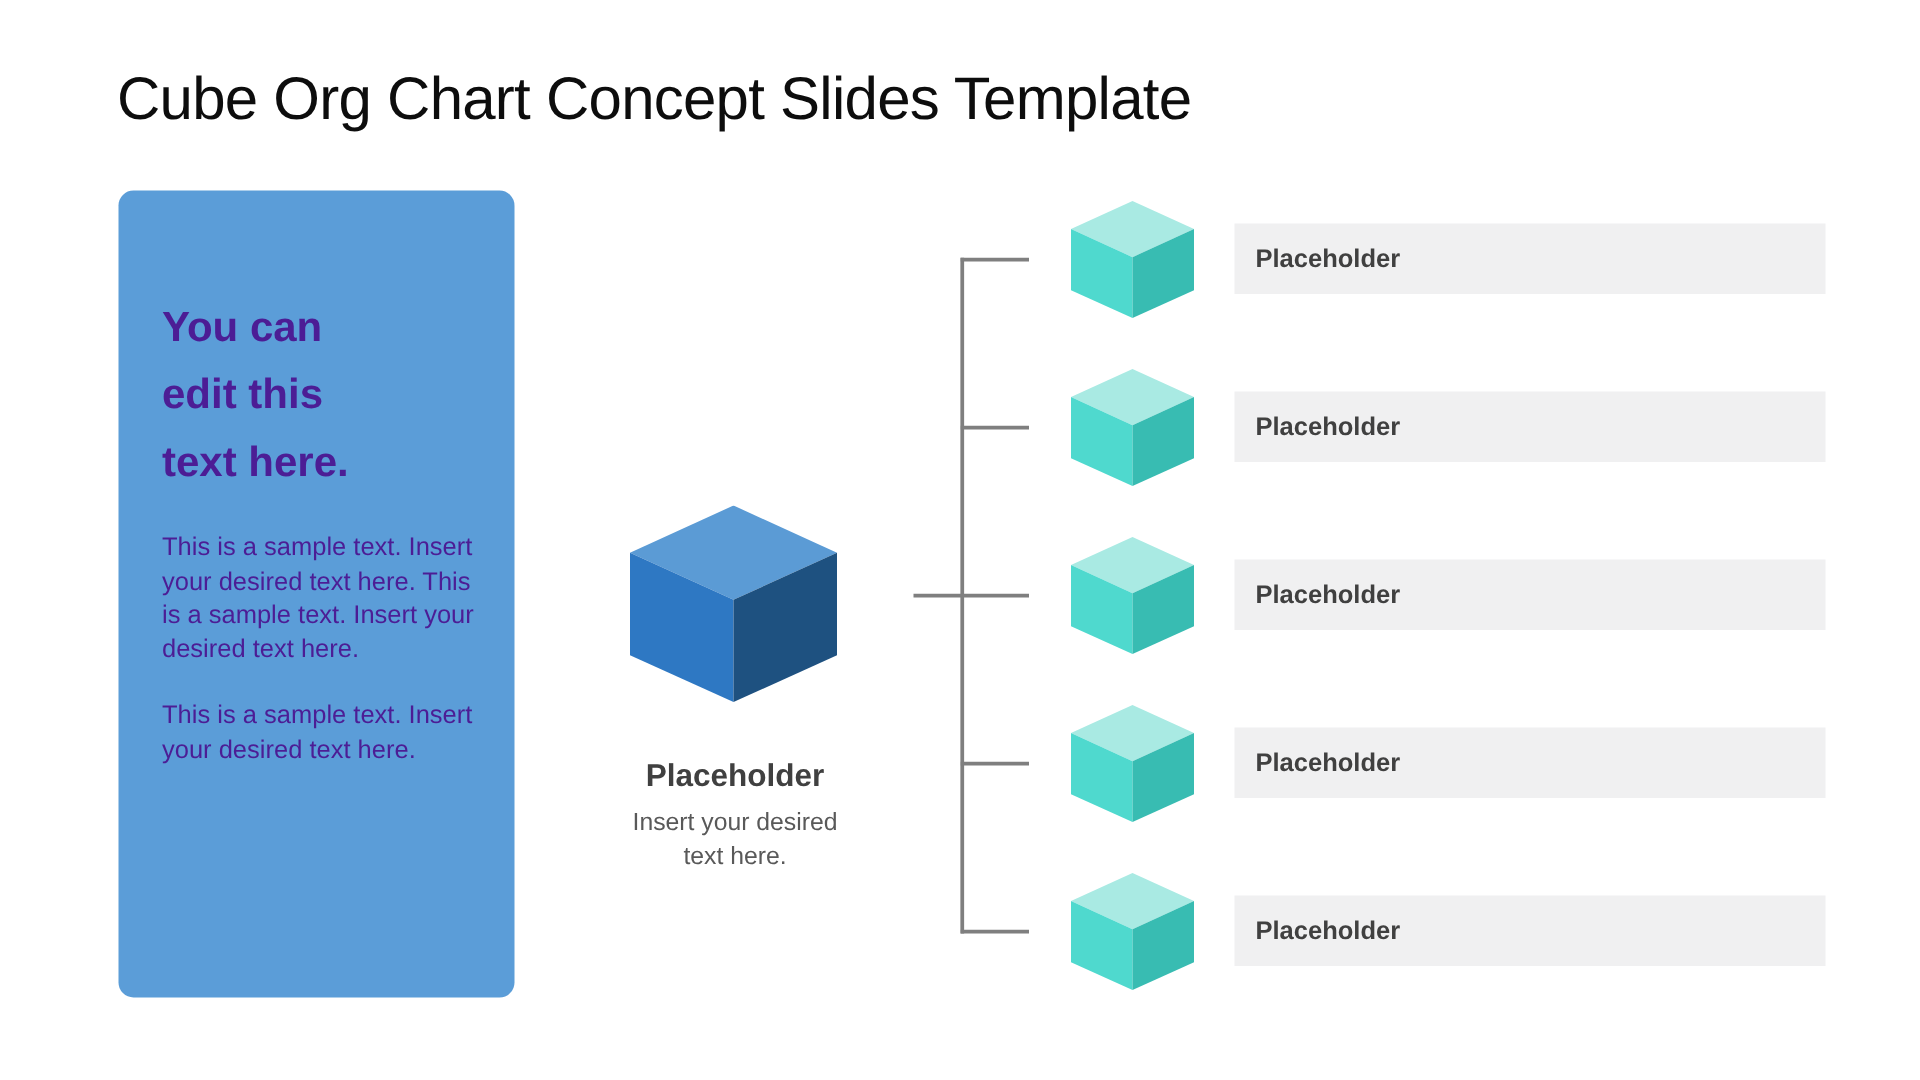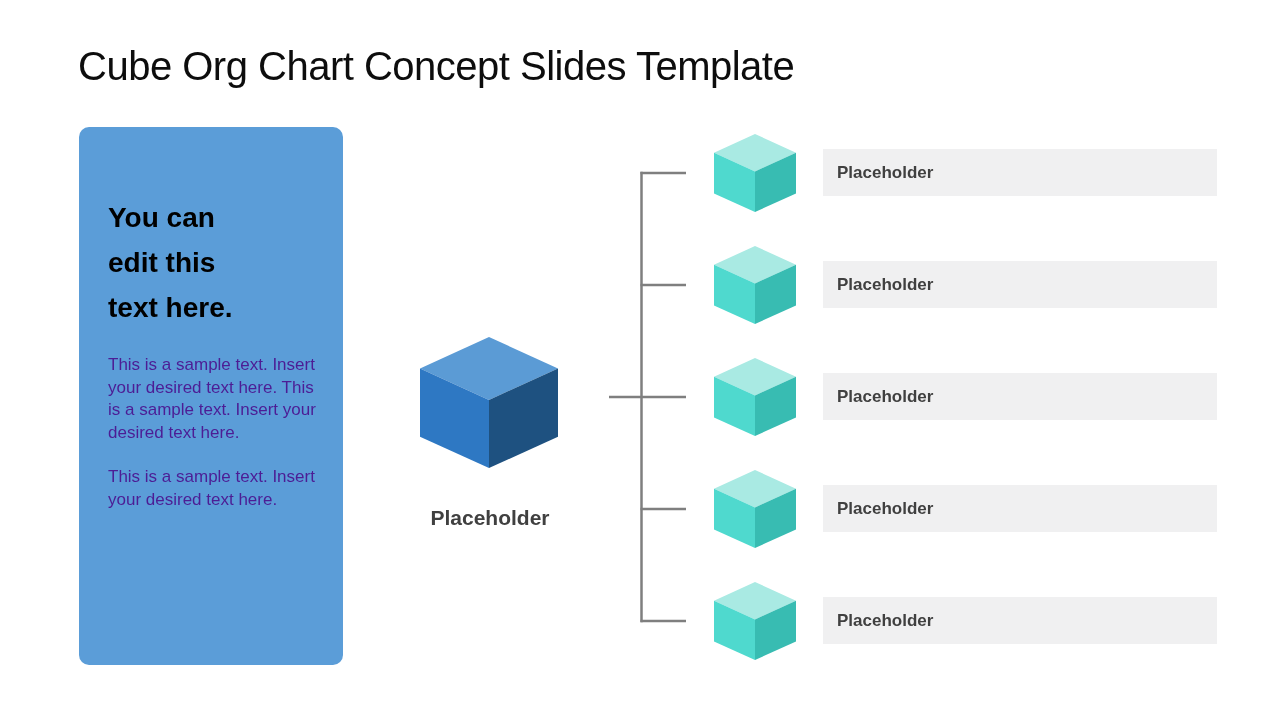--- a/index.html
+++ b/index.html
@@ -30,21 +30,21 @@
     height: 538px;
     border-radius: 10px;
     padding: 68px 29px 0 29px;
     color: #ffffff;
   }
   .panel-heading {
     width: 145px;
     font-size: 28px;
     font-weight: 700;
     line-height: 45px;
-    color: #000000;
+    color: #4c1d95;
   }
   .panel-para {
     margin-top: 24px;
     width: 208px;
     font-size: 17px;
     line-height: 22.5px;
     color: #4c1d95;
   }
   .panel-para + .panel-para { margin-top: 22px; }
   .connector-svg {
@@ -123,20 +123,21 @@
     <line x1="640.5" y1="621" x2="686" y2="621" stroke-width="2.5" stroke="#7F7F7F"></line>
   </svg>
 
   <svg class="cube center-cube" viewBox="0 0 100 95" preserveAspectRatio="none">
     <polygon points="50,0 100,22.8 50,45.6 0,22.8" fill="#5B9BD5"></polygon>
     <polygon points="0,22.8 50,45.6 50,95 0,72.4" fill="#2E78C3"></polygon>
     <polygon points="50,45.6 100,22.8 100,72.4 50,95" fill="#1E5180"></polygon>
   </svg>
   <div class="center-label-block">
     <div class="center-label">Placeholder</div>
+    <div class="center-sublabel">Insert your desired text here.</div>
   </div>
 
   <div class="row-0">
     <svg class="cube branch-cube" viewBox="0 0 100 95" preserveAspectRatio="none">
       <polygon points="50,0 100,22.8 50,45.6 0,22.8" fill="#A9EAE3"></polygon>
       <polygon points="0,22.8 50,45.6 50,95 0,72.4" fill="#4FD9CE"></polygon>
       <polygon points="50,45.6 100,22.8 100,72.4 50,95" fill="#38BCB2"></polygon>
     </svg>
     <div class="branch-bar" style="background-color: rgb(240, 240, 241);">
       <span class="branch-bar-label">Placeholder</span>

